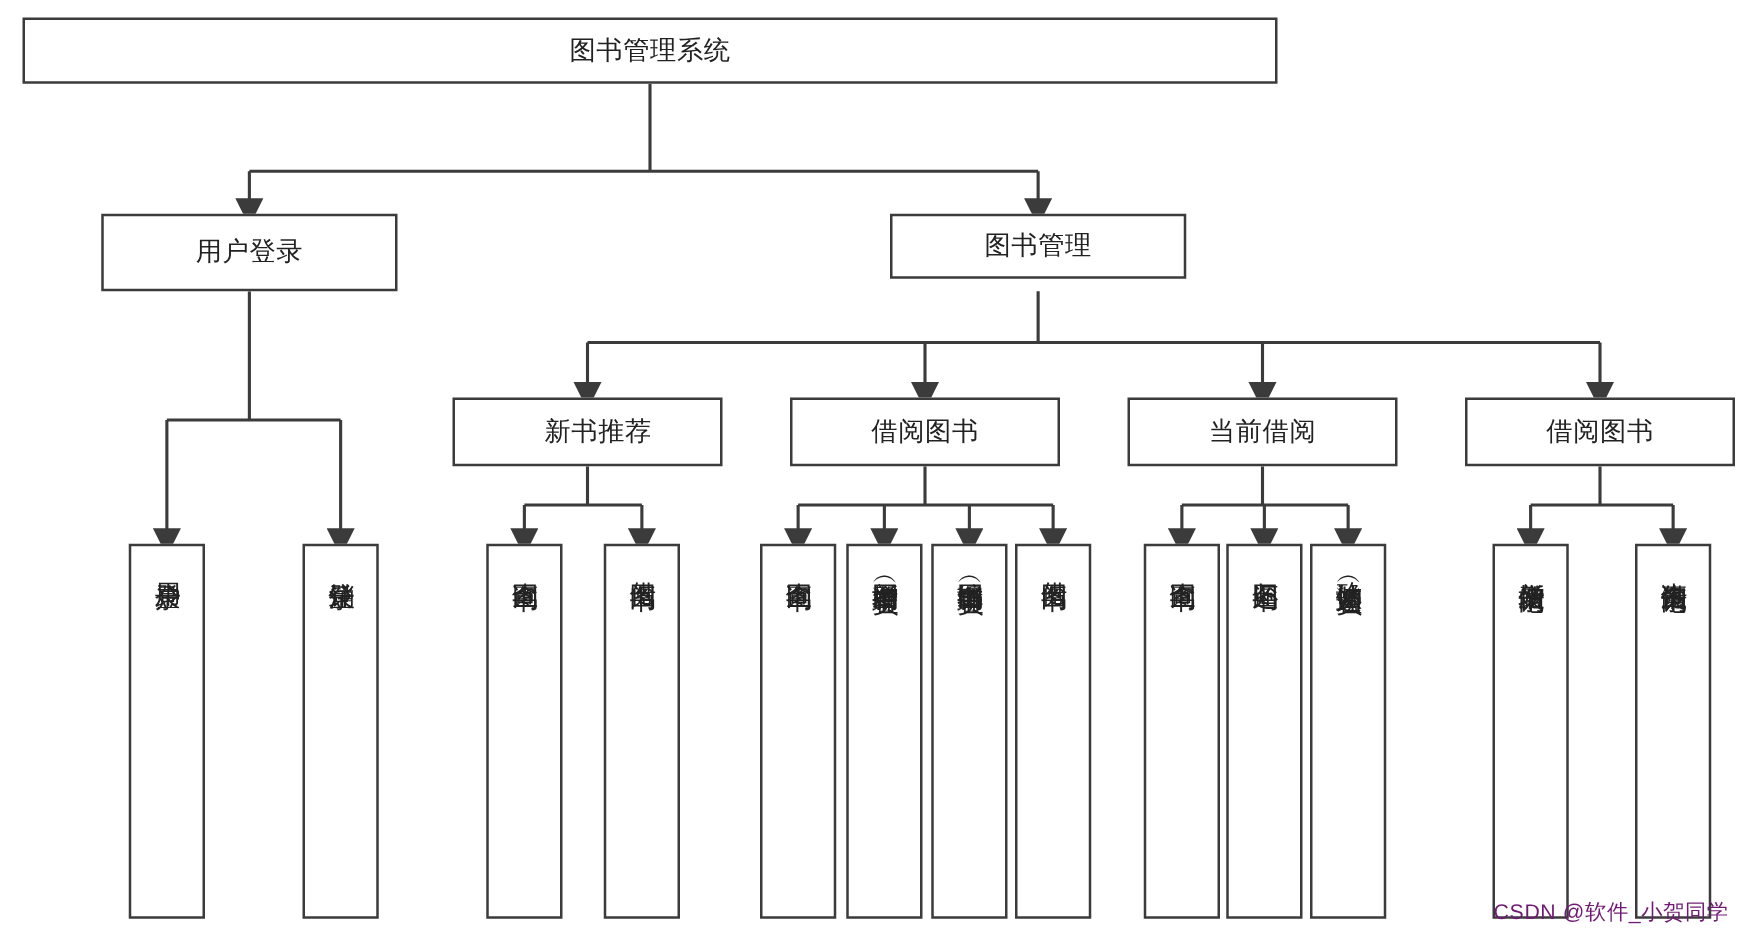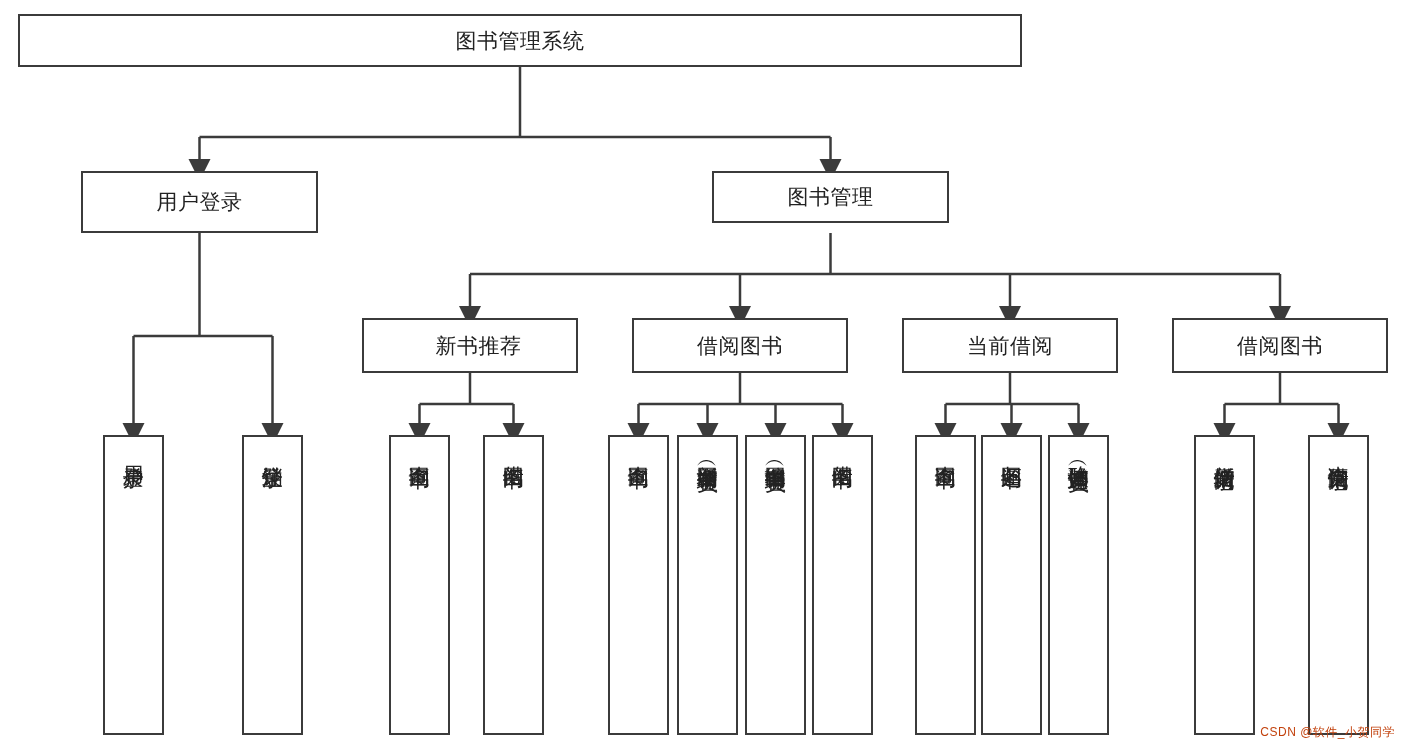--- a/index.html
+++ b/index.html
@@ -51,24 +51,24 @@
   #connector-layer {
     position: absolute;
     left: 0;
     top: 0;
     width: 1405px;
     height: 747px;
     pointer-events: none;
   }
   .watermark {
     position: absolute;
-    right: 10px;
+    right: 22px;
     bottom: 6px;
-    font-size: 12px;
-    color: #c2410c;
+    font-size: 17px;
+    color: #701a75;
     letter-spacing: 0.5px;
     white-space: nowrap;
   }
 </style>
 </head>
 <body>
 
 <div id="diagram-root">
 
   <svg id="connector-layer" viewBox="0 0 1405 747" width="1405" height="747" aria-hidden="true">

